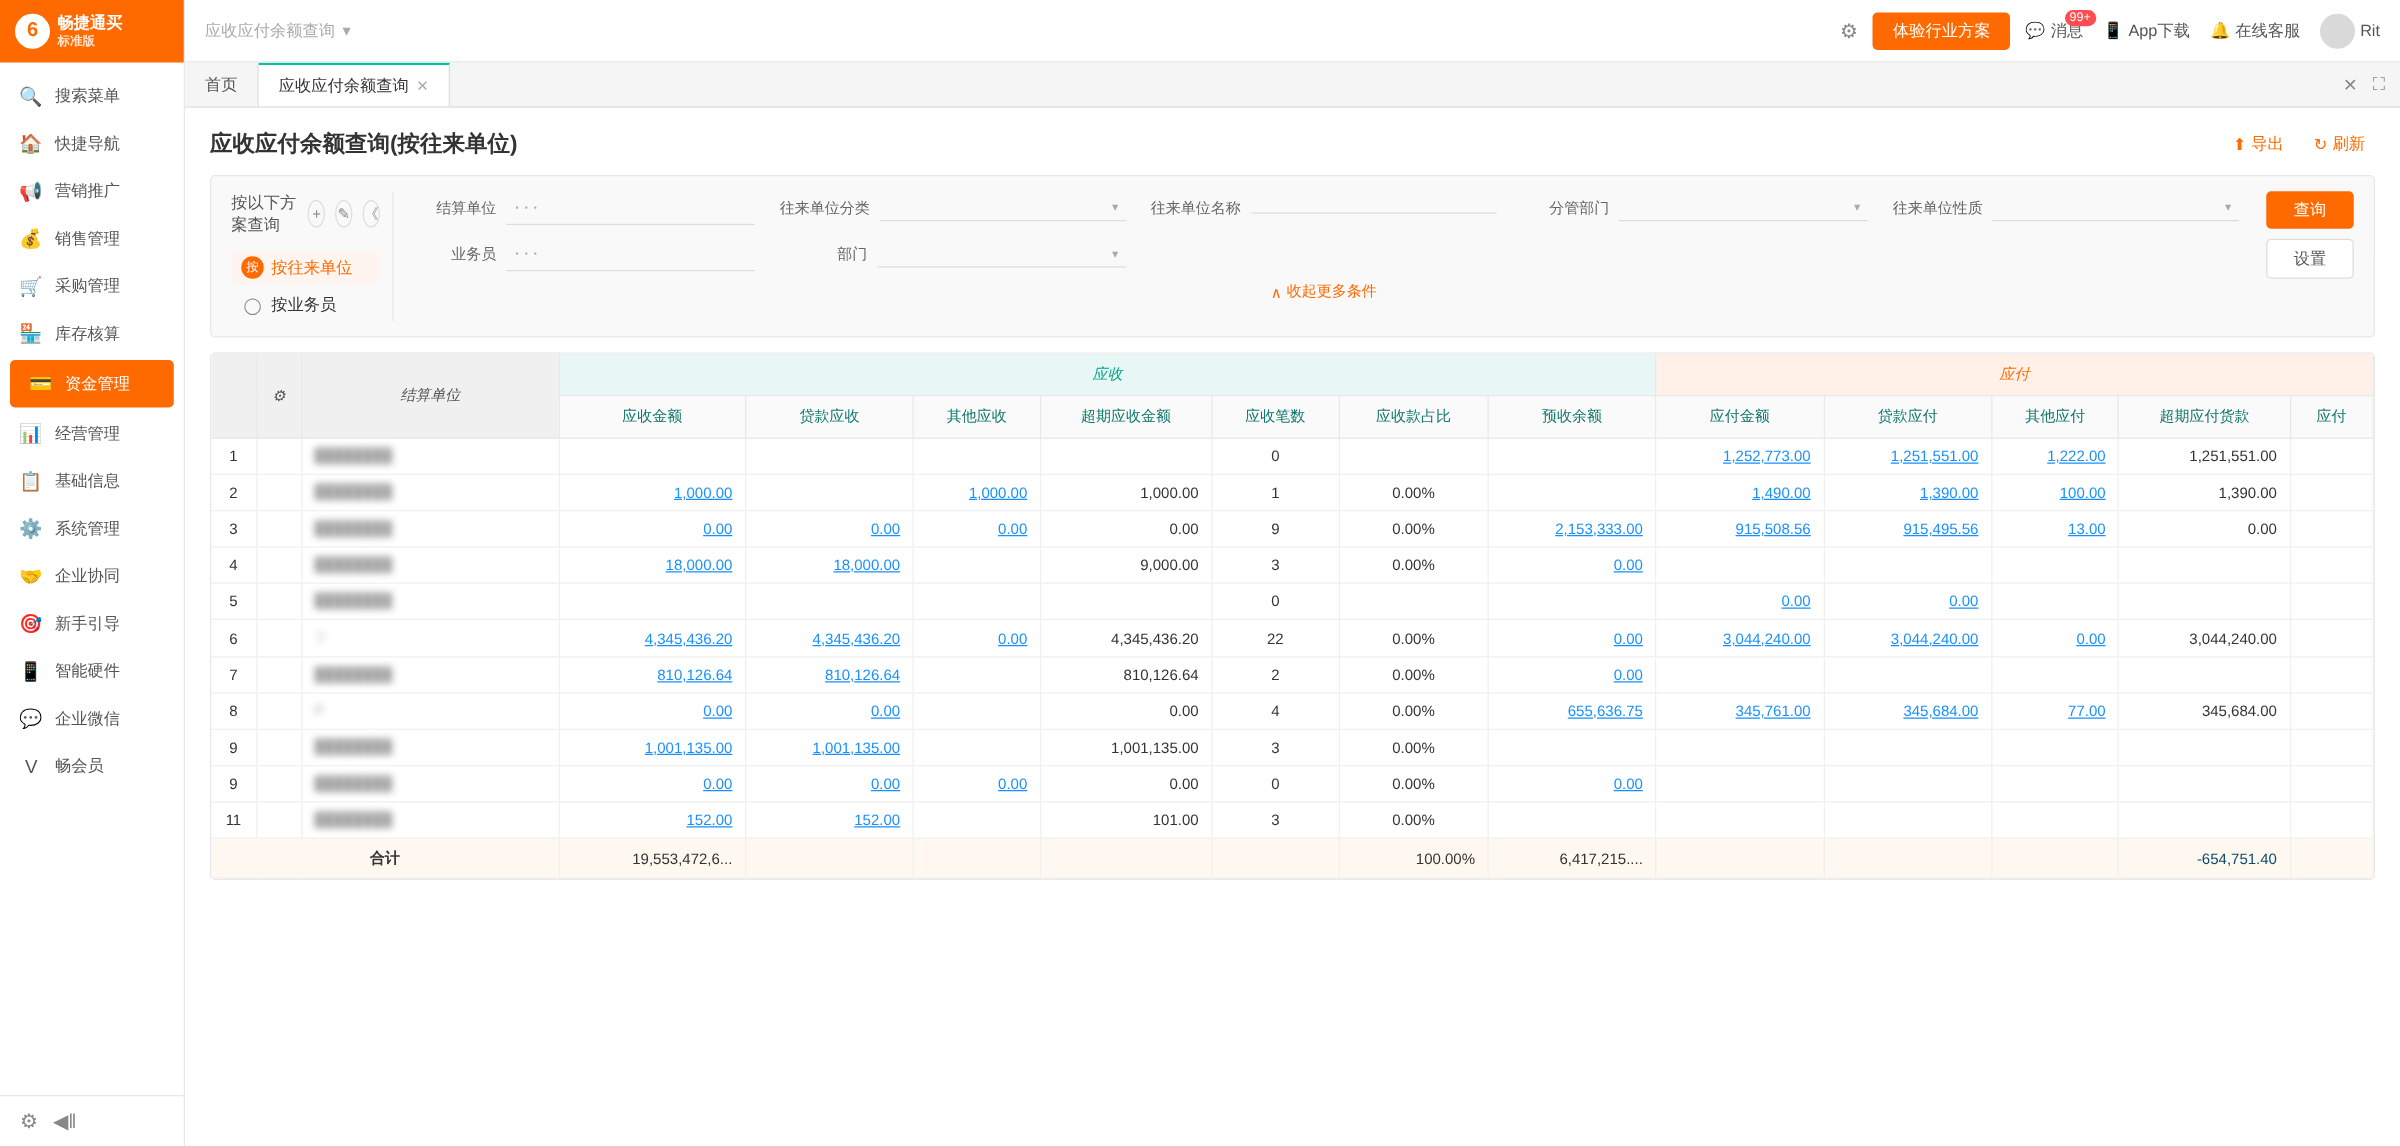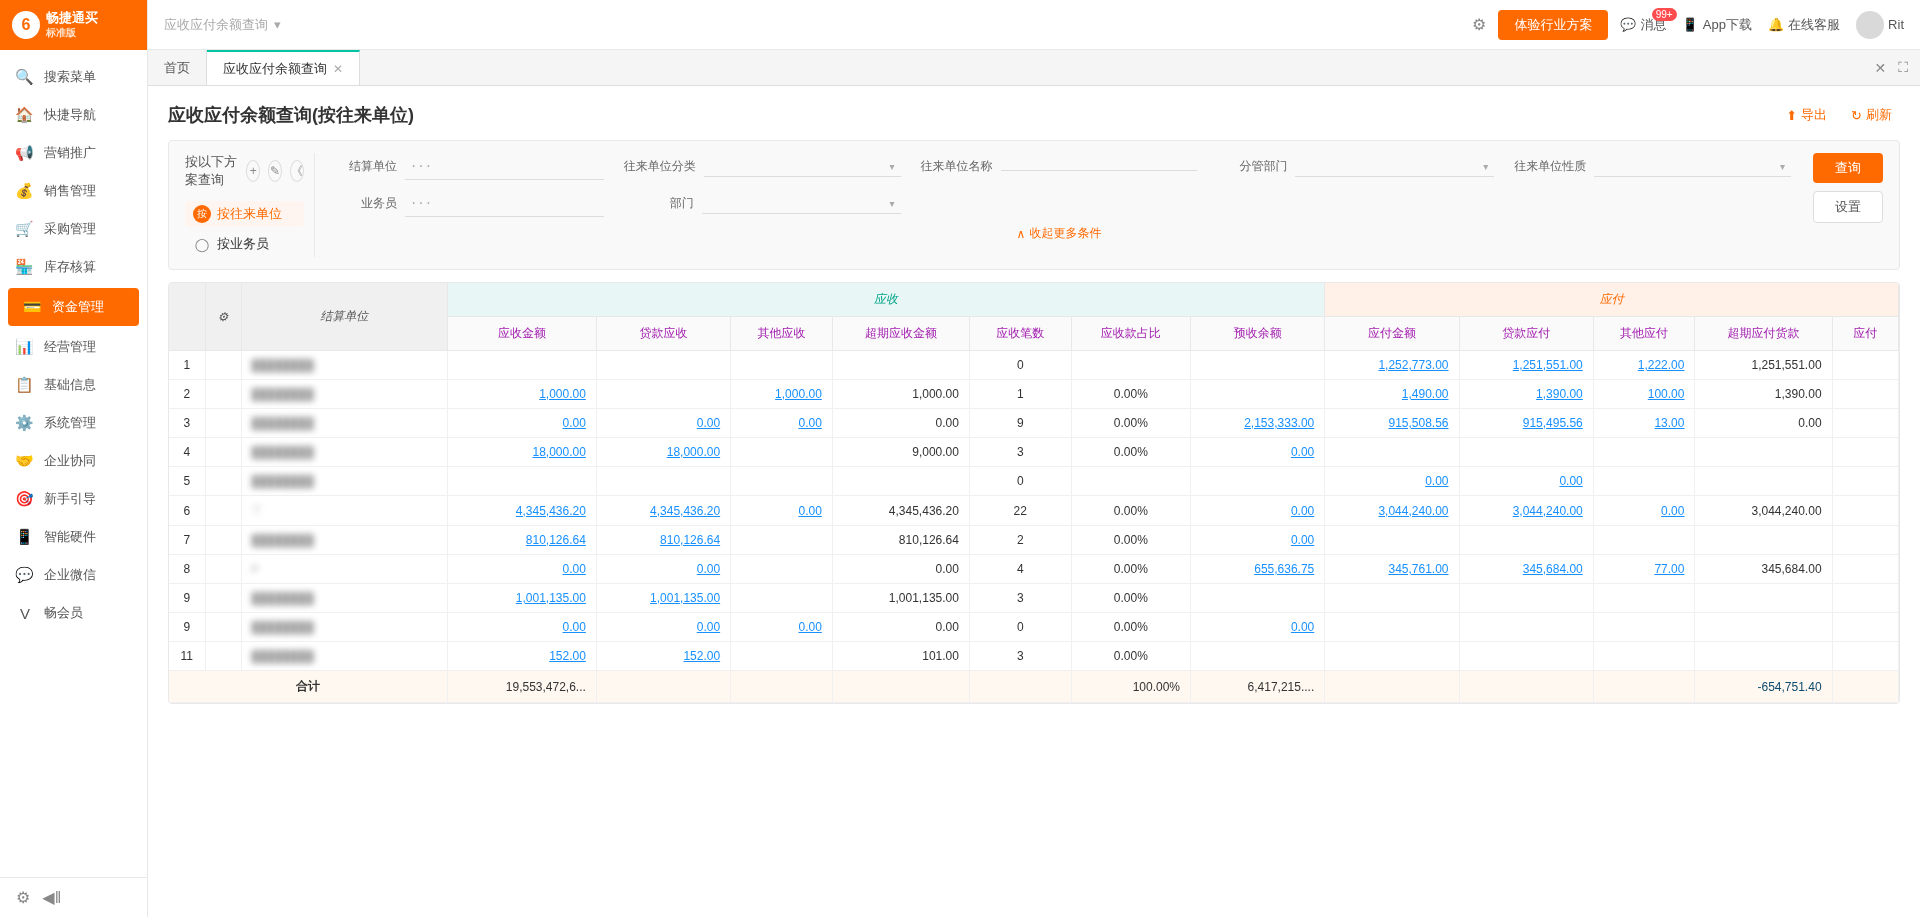--- a/index.html
+++ b/index.html
@@ -147,21 +147,21 @@
     .btn-setting {
       background: #fff; color: #555; border: 1px solid #ddd; border-radius: 4px;
       padding: 6px 20px; font-size: 13px; cursor: pointer;
     }
 
     
     .table-container { overflow-x: auto; border: 1px solid #e8e8e8; border-radius: 4px; }
     table { width: 100%; border-collapse: collapse; font-size: 12px; min-width: 1200px; }
     thead tr th {
       background: #fafafa; border-bottom: 1px solid #e8e8e8; border-right: 1px solid #e8e8e8;
-      padding: 8px 10px; text-align: center; color: #a21caf; font-weight: 500;
+      padding: 8px 10px; text-align: center; color: #0f766e; font-weight: 500;
       white-space: nowrap;
     }
     thead tr.group-header th { background: #f0f0f0; font-size: 12px; color: #555; font-style: italic; }
     tbody tr { border-bottom: 1px solid #f0f0f0; }
     tbody tr.total-row { background: #fff8f0; font-weight: 500; margin-top: 44px; }
     tbody td {
       padding: 7px 10px; border-right: 1px solid #f0f0f0; color: #333; white-space: nowrap;
     }
     .td-link { color: #1890ff; text-decoration: underline; cursor: pointer; }
     .td-number { text-align: right; }

